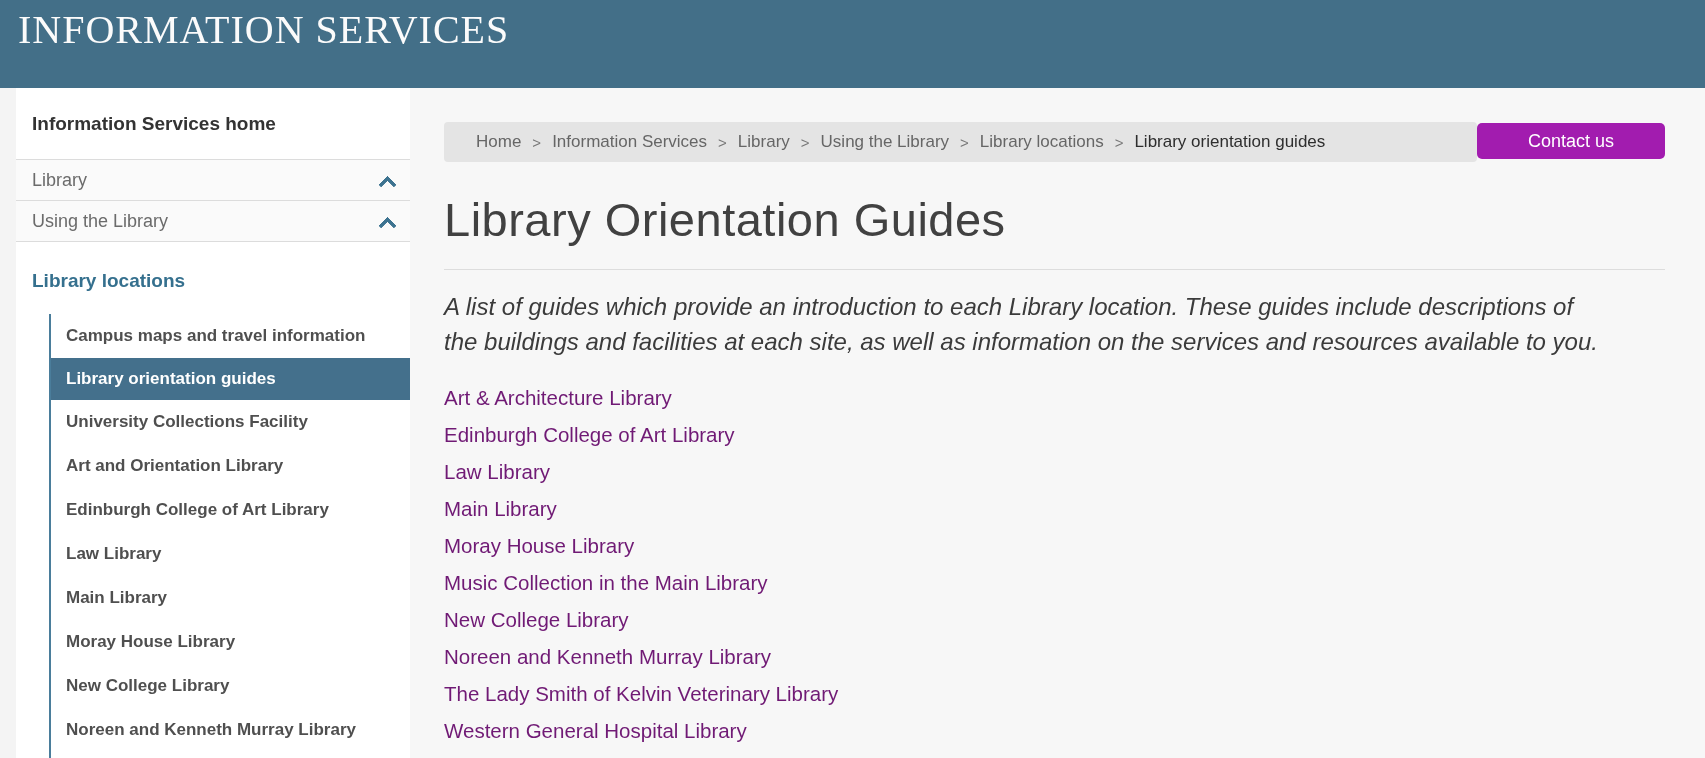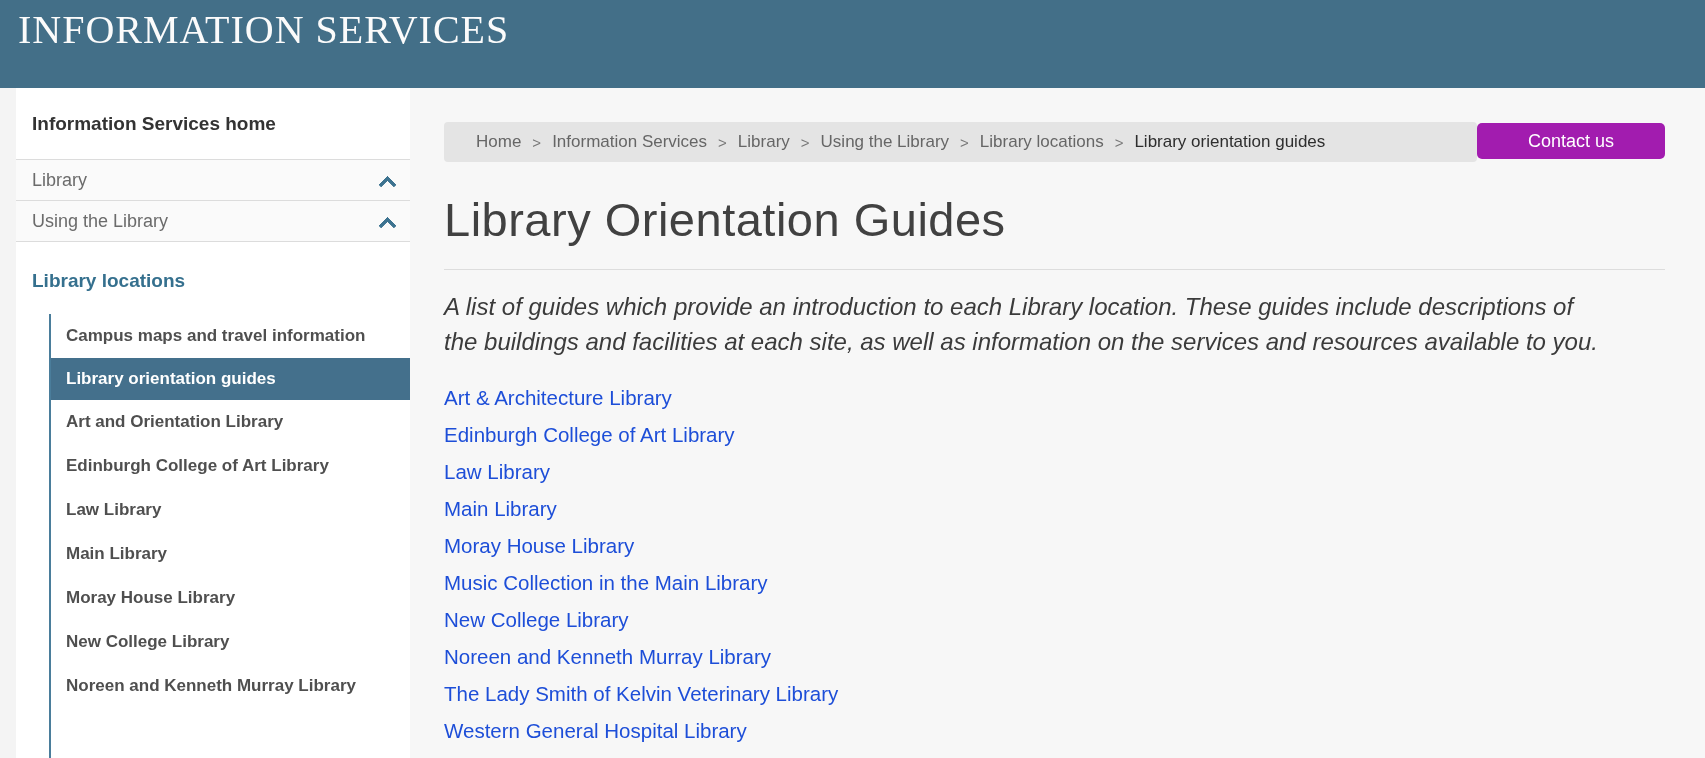--- a/index.html
+++ b/index.html
@@ -137,21 +137,21 @@
     font-size:24px;
     color:#3b3b3b;
     line-height:1.45;
     max-width:1165px;
     font-style:italic;
   }
   .link-list { list-style:none; margin-top:26px; }
   .link-list li { margin-bottom:13px; }
   .link-list a {
     font-size:20.5px;
-    color:#1d4ed8;
+    color:#701a75;
     text-decoration:none;
     cursor:pointer;
   }
 </style>
 </head>
 <body>
 
 <header class="banner">
   <div class="brand">INFORMATION SERVICES</div>
 </header>
@@ -168,20 +168,21 @@
     <div class="accordion">
       <span class="acc-label">Using the Library</span>
       <span class="chev-up"></span>
     </div>
 
     <div class="side-section-heading">Library locations</div>
 
     <ul class="subnav">
       <li>Campus maps and travel information</li>
       <li class="selected">Library orientation guides</li>
+      <li>University Collections Facility</li>
       <li>Art and Orientation Library</li>
       <li>Edinburgh College of Art Library</li>
       <li>Law Library</li>
       <li>Main Library</li>
       <li>Moray House Library</li>
       <li>New College Library</li>
       <li>Noreen and Kenneth Murray Library</li>
     </ul>
   </nav>
 

